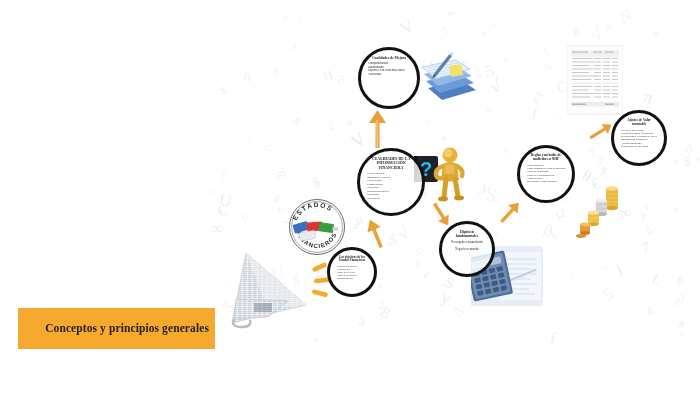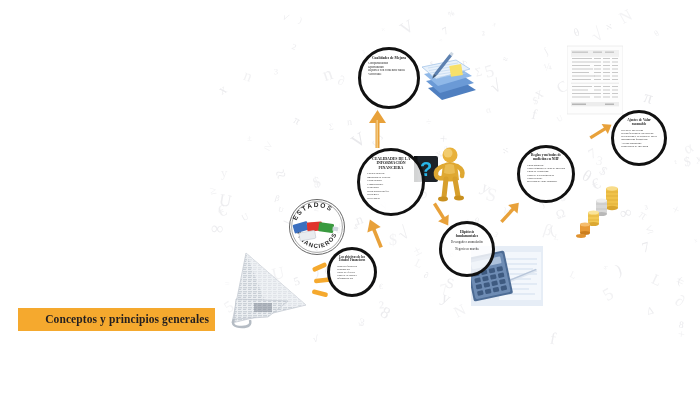--- a/index.html
+++ b/index.html
@@ -5,21 +5,21 @@
   html,body{margin:0;padding:0;background:#fff;}
   body{width:700px;height:394px;overflow:hidden;position:relative;
        font-family:"Liberation Serif",serif;}
   #canvas{position:absolute;left:0;top:0;width:700px;height:394px;overflow:hidden;background:#fff;}
 
   
   .bgsym{position:absolute;color:#e9e9ec;font-family:"Liberation Serif",serif;
          pointer-events:none;user-select:none;line-height:1;}
 
   
-  #banner{position:absolute;left:18px;top:308px;width:197px;height:23px;
+  #banner{position:absolute;left:18px;top:308px;width:197px;height:41px;
           background:#F5A92E;display:flex;align-items:center;justify-content:flex-end;}
   #banner .btext{font-family:"Liberation Serif",serif;font-weight:bold;font-size:11.5px;
           color:#231f20;text-align:right;line-height:1.35;padding-right:6px;letter-spacing:.1px;}
 
   
   .node{position:absolute;border-radius:50%;border:3.2px solid #111;
         background:rgba(255,255,255,.82);box-sizing:border-box;
         display:flex;flex-direction:column;align-items:center;
         padding:6px 7px 4px 7px;overflow:hidden;}
   .node .ntitle{font-family:"Liberation Serif",serif;font-weight:bold;

